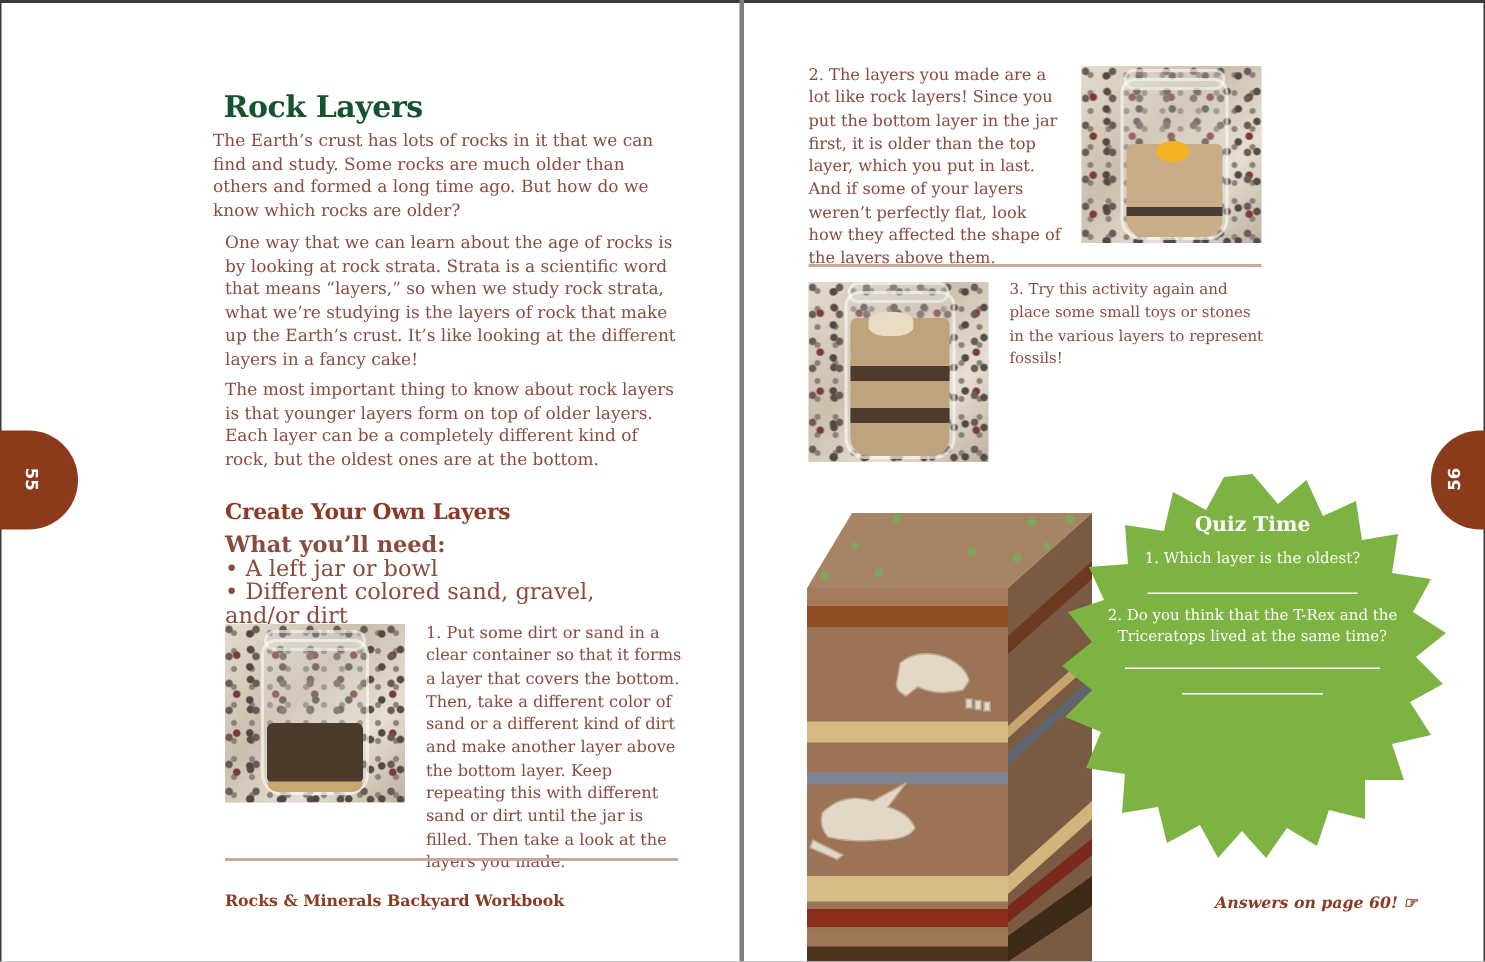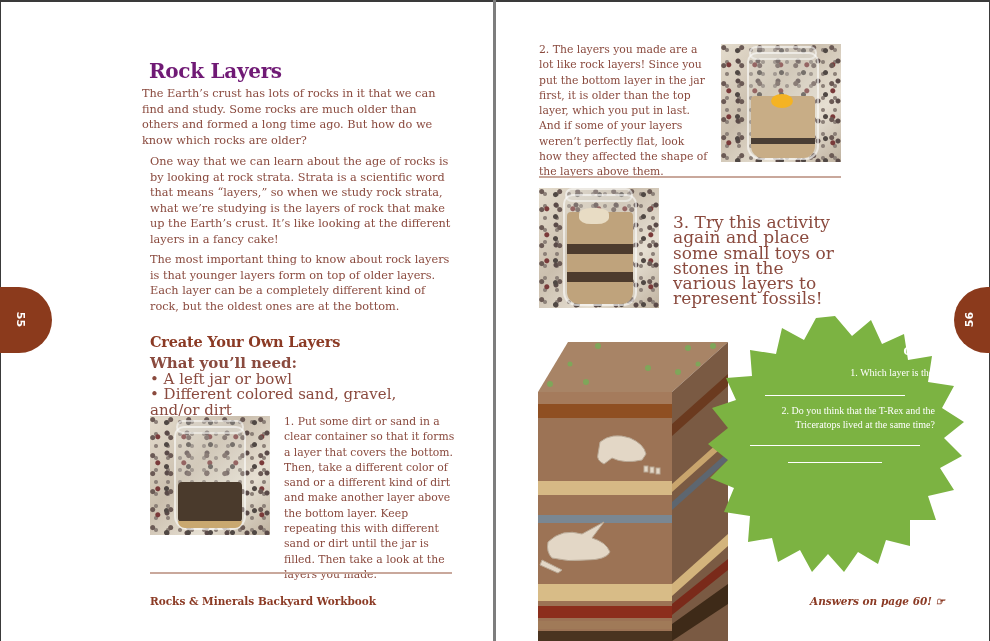--- a/index.html
+++ b/index.html
@@ -3,21 +3,21 @@
 <meta charset="utf-8">
 <style>
   html, body { margin:0; padding:0; }
   body { width:990px; height:641px; background:#ffffff; position:relative; overflow:hidden; font-family:"DejaVu Serif", serif; }
   .frame { position:absolute; left:0; top:0; width:988px; height:639px; border:1px solid #3a3a3a; border-top:2px solid #3a3a3a; background:#fff; }
   .gutter { position:absolute; left:493px; top:0; width:3px; height:641px; background:#7d7d7d; }
   .page { position:absolute; top:0; height:641px; }
   .page-left { left:0; width:493px; }
   .page-right { left:496px; width:494px; }
   .txt { color:#8a4a3e; font-size:11.3px; line-height:15.6px; }
-  h1 { position:absolute; margin:0; color:#701a75; font-size:20px; font-weight:bold; font-family:"DejaVu Serif", serif; letter-spacing:-0.3px; }
+  h1 { position:absolute; margin:0; color:#14532d; font-size:20px; font-weight:bold; font-family:"DejaVu Serif", serif; letter-spacing:-0.3px; }
   h2 { position:absolute; margin:0; color:#8b3a24; font-size:14.5px; font-weight:bold; font-family:"DejaVu Serif", serif; letter-spacing:-0.2px; }
   p { margin:0; }
   .para { position:absolute; }
   .bold { font-weight:bold; }
   .tab { position:absolute; width:52px; height:66px; background:#8b3a1c; }
   .tab-left { left:-18px; top:287px; border-radius:0 33px 33px 0; width:52px; left:0; }
   .tab-right { right:0; top:287px; border-radius:33px 0 0 33px; width:36px; }
   .tab span { position:absolute; color:#fff; font-family:"DejaVu Sans", sans-serif; font-weight:bold; font-size:11px; }
   .rule { position:absolute; height:2px; background:#c9a89c; }
   .photo { position:absolute; overflow:hidden; background:#d8cfc0; }
@@ -30,21 +30,21 @@
       radial-gradient(circle at 50% 50%, #8c8078 1.5px, transparent 2.5px),
       linear-gradient(135deg, #e4dccd 0%, #cbbfae 40%, #e6dfd2 70%, #bfb2a0 100%);
     background-size: 18px 18px, 22px 22px, 26px 26px, 20px 20px, 12px 12px, 100% 100%; }
   .jar { position:absolute; border:2px solid rgba(255,255,255,0.55); border-radius:10px 10px 14px 14px; background:rgba(230,230,225,0.25); }
   .jar-lid { position:absolute; border:2px solid rgba(255,255,255,0.5); border-radius:8px; height:10px; background:rgba(220,220,215,0.3); }
   .fill { position:absolute; left:2px; right:2px; }
   .footer-left { position:absolute; left:150px; top:595px; color:#8b3a24; font-weight:bold; font-size:10.5px; }
   .footer-right { position:absolute; right:45px; top:595px; color:#8b3a24; font-style:italic; font-weight:bold; font-size:10.5px; }
   .quiz { position:absolute; left:706px; top:316px; width:258px; height:256px; }
   .quiz svg { position:absolute; left:0; top:0; }
-  .quiz .q-content { position:absolute; left:0; right:0; top:0; text-align:right; color:#fff; font-size:10px; line-height:13.5px;font-family:Liberation Serif, serif; }
+  .quiz .q-content { position:absolute; left:0; right:0; top:0; text-align:center; color:#fff; font-size:10px; line-height:13.5px; }
   .q-title { font-size:13.5px; font-weight:bold; margin-top:28px; }
   .q-line { height:1px; background:#fff; margin:0 auto; }
   .strata { position:absolute; left:538px; top:334px; width:190px; height:307px; }
 </style>
 </head>
 <body>
 
 <div class="frame"></div>
 <div class="gutter"></div>
 
@@ -116,21 +116,21 @@
   <div class="granite"></div>
   <div class="jar-lid" style="left:26px; top:0; width:64px;"></div>
   <div class="jar" style="left:24px; top:6px; width:70px; height:108px;">
     <div class="fill" style="bottom:0; height:92px; background:#bfa37c; border-radius:4px 4px 12px 12px;"></div>
     <div class="fill" style="bottom:50px; height:10px; background:#4d3b2d;"></div>
     <div class="fill" style="bottom:22px; height:10px; background:#4d3b2d;"></div>
     <div style="position:absolute; left:14px; top:12px; width:30px; height:16px; background:#e8dcc4; border-radius:40%;"></div>
   </div>
 </div>
 
-<div class="para txt" style="left:673px; top:186px; width:170px; font-size:17px; line-height:15.3px;margin-top:29px;">
+<div class="para txt" style="left:673px; top:186px; width:170px; font-size:10px; line-height:15.3px;">
   <p>3. Try this activity again and place some small toys or stones in the various layers to represent fossils!</p>
 </div>
 
 <div class="strata">
   <svg width="190" height="307" viewBox="0 0 190 307">
 
     <polygon points="0,58 30,8 190,8 134,58" fill="#a88466"></polygon>
 
     <polygon points="134,58 190,8 190,307 134,307" fill="#7a5a43"></polygon>
     <polygon points="134,90 190,40 190,52 134,102" fill="#6b3a1f"></polygon>

